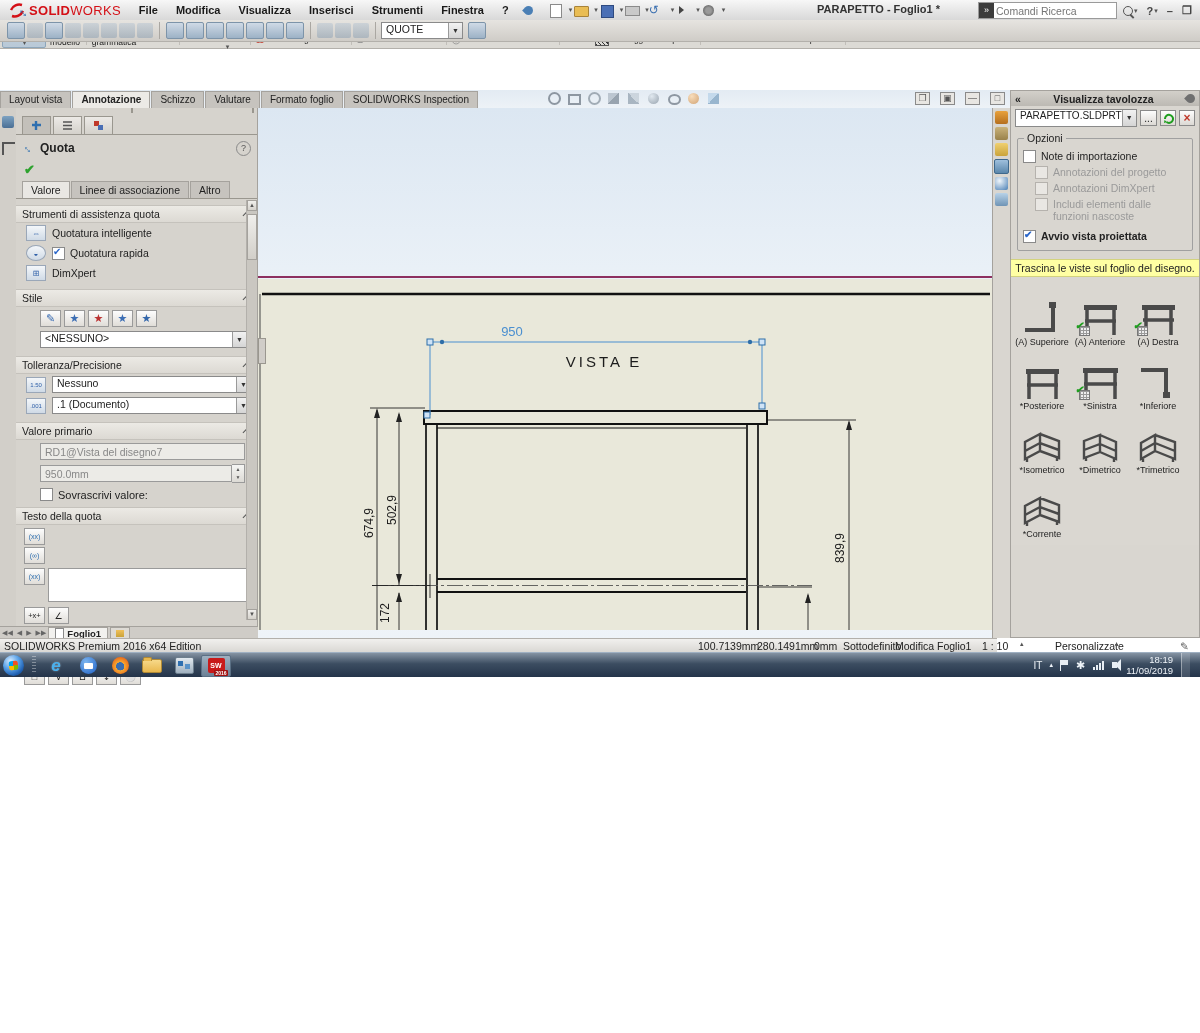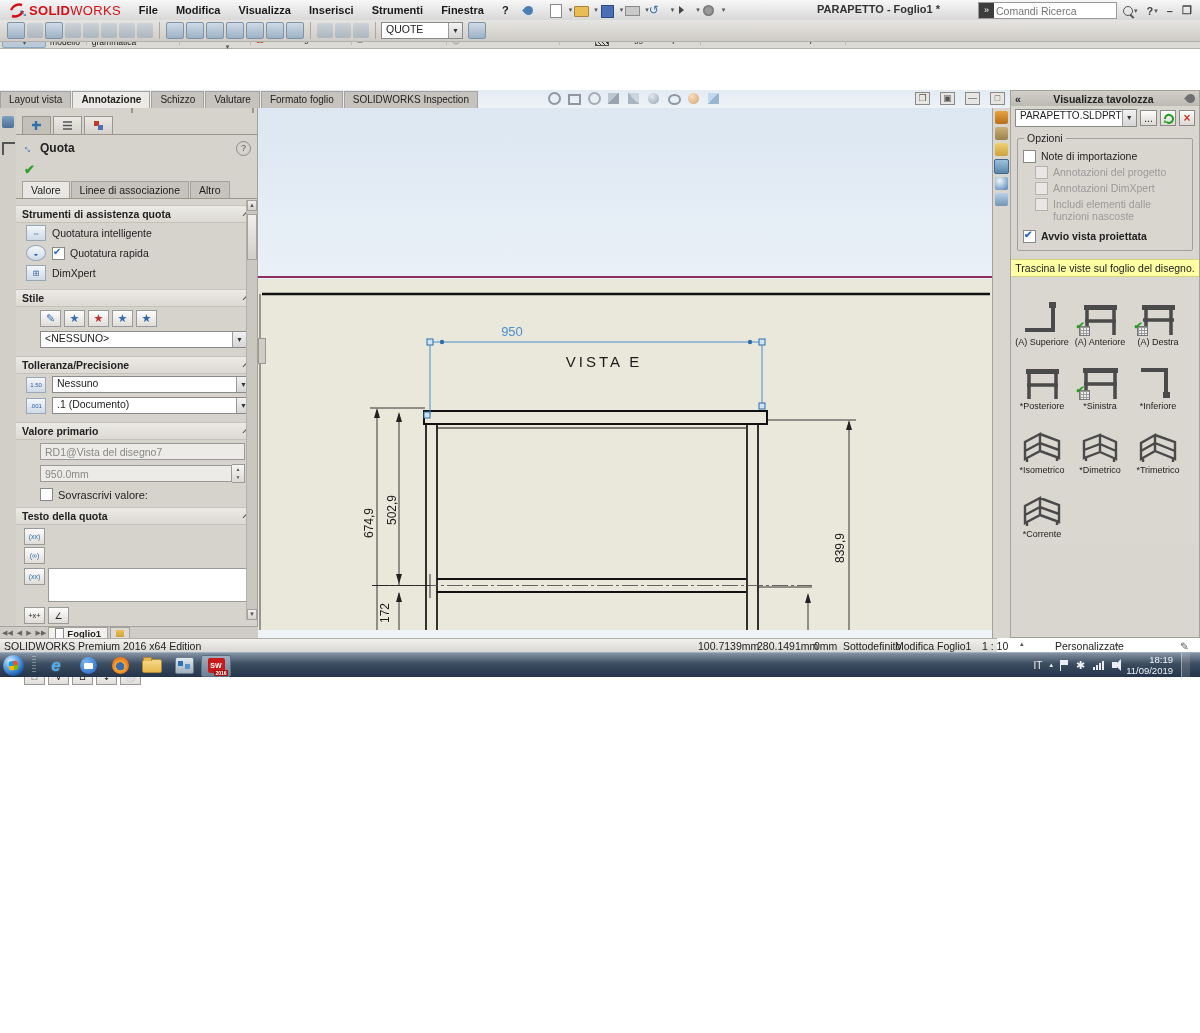--- a/index.html
+++ b/index.html
@@ -68,21 +68,21 @@
   .hud-rect{border:2px solid #6f7a85;width:9px;height:7px;margin-top:2px}
   .hud-cube{background:linear-gradient(135deg,#aeb9c4 50%,#7d8a97 50%);width:11px;height:11px;margin-top:1px}
   .hud-ball{background:radial-gradient(circle at 35% 30%,#dfe7ee,#7d8a97);border-radius:50%;width:11px;height:11px;margin-top:1px}
   .docctl{font-size:9px;color:#555;margin-left:10px;border:1px solid #8a8a8a;background:#e8e6e2;width:13px;height:11px;text-align:center;line-height:10px}
   
   #pmstrip{left:0;top:108px;width:16px;height:518px;background:#d2cfc9;border-right:1px solid #b3b0ab}
   #pm{left:16px;top:108px;width:242px;height:518px;background:#d6d3cd;border-right:1px solid #a5a29d;box-sizing:border-box}
   .pmtab{width:27px;height:17px;border:1px solid #9a978f;border-bottom:none;background:linear-gradient(#eceae6,#d4d1cb);display:flex;align-items:center;justify-content:center;margin-right:2px}
   .pmtab.active{background:#c3c0ba}
   .sech{background:linear-gradient(#eceae5,#dcd9d3);border-top:1px solid #c5c2bc;border-bottom:1px solid #c5c2bc;
-        font-weight:700;font-size:10.5px;padding:2px 6px;display:flex;justify-content:space-between;align-items:center;margin-top:6px}
+        font-weight:400;font-size:10.5px;padding:2px 6px;display:flex;justify-content:space-between;align-items:center;margin-top:6px}
   .chev{width:6px;height:6px;border-left:1.5px solid #555;border-top:1.5px solid #555;transform:rotate(45deg);margin-top:3px}
   .pmrow{display:flex;align-items:center;padding:2px 6px 2px 10px;font-size:10.5px}
   .pmic{width:18px;height:14px;border:1px solid #9aa7b8;background:linear-gradient(#f4f7fa,#cfdae6);margin-right:6px;display:flex;align-items:center;justify-content:center;font-size:8px;color:#2e5fa8;flex:none}
   .cb{width:11px;height:11px;background:#fff;border:1px solid #8a8a8a;margin-right:5px;position:relative;flex:none}
   .cb.ck::after{content:"\2714";position:absolute;left:0;top:-2px;font-size:10px;color:#2a66c9}
   .cb.dis{background:#e9e7e3;border-color:#b5b2ad}
   .inp{background:#fff;border:1px solid #9a9a9a;font-size:10.5px;height:15px;display:flex;align-items:center;padding:0 4px}
   .inp.ro{background:#ecebe7;color:#888}
   .vtab{padding:2px 8px;font-size:10.5px;background:#c6c3be;border:1px solid #a5a29d;border-bottom:none;margin-right:1px}
   .vtab.active{background:#e9e7e3}

